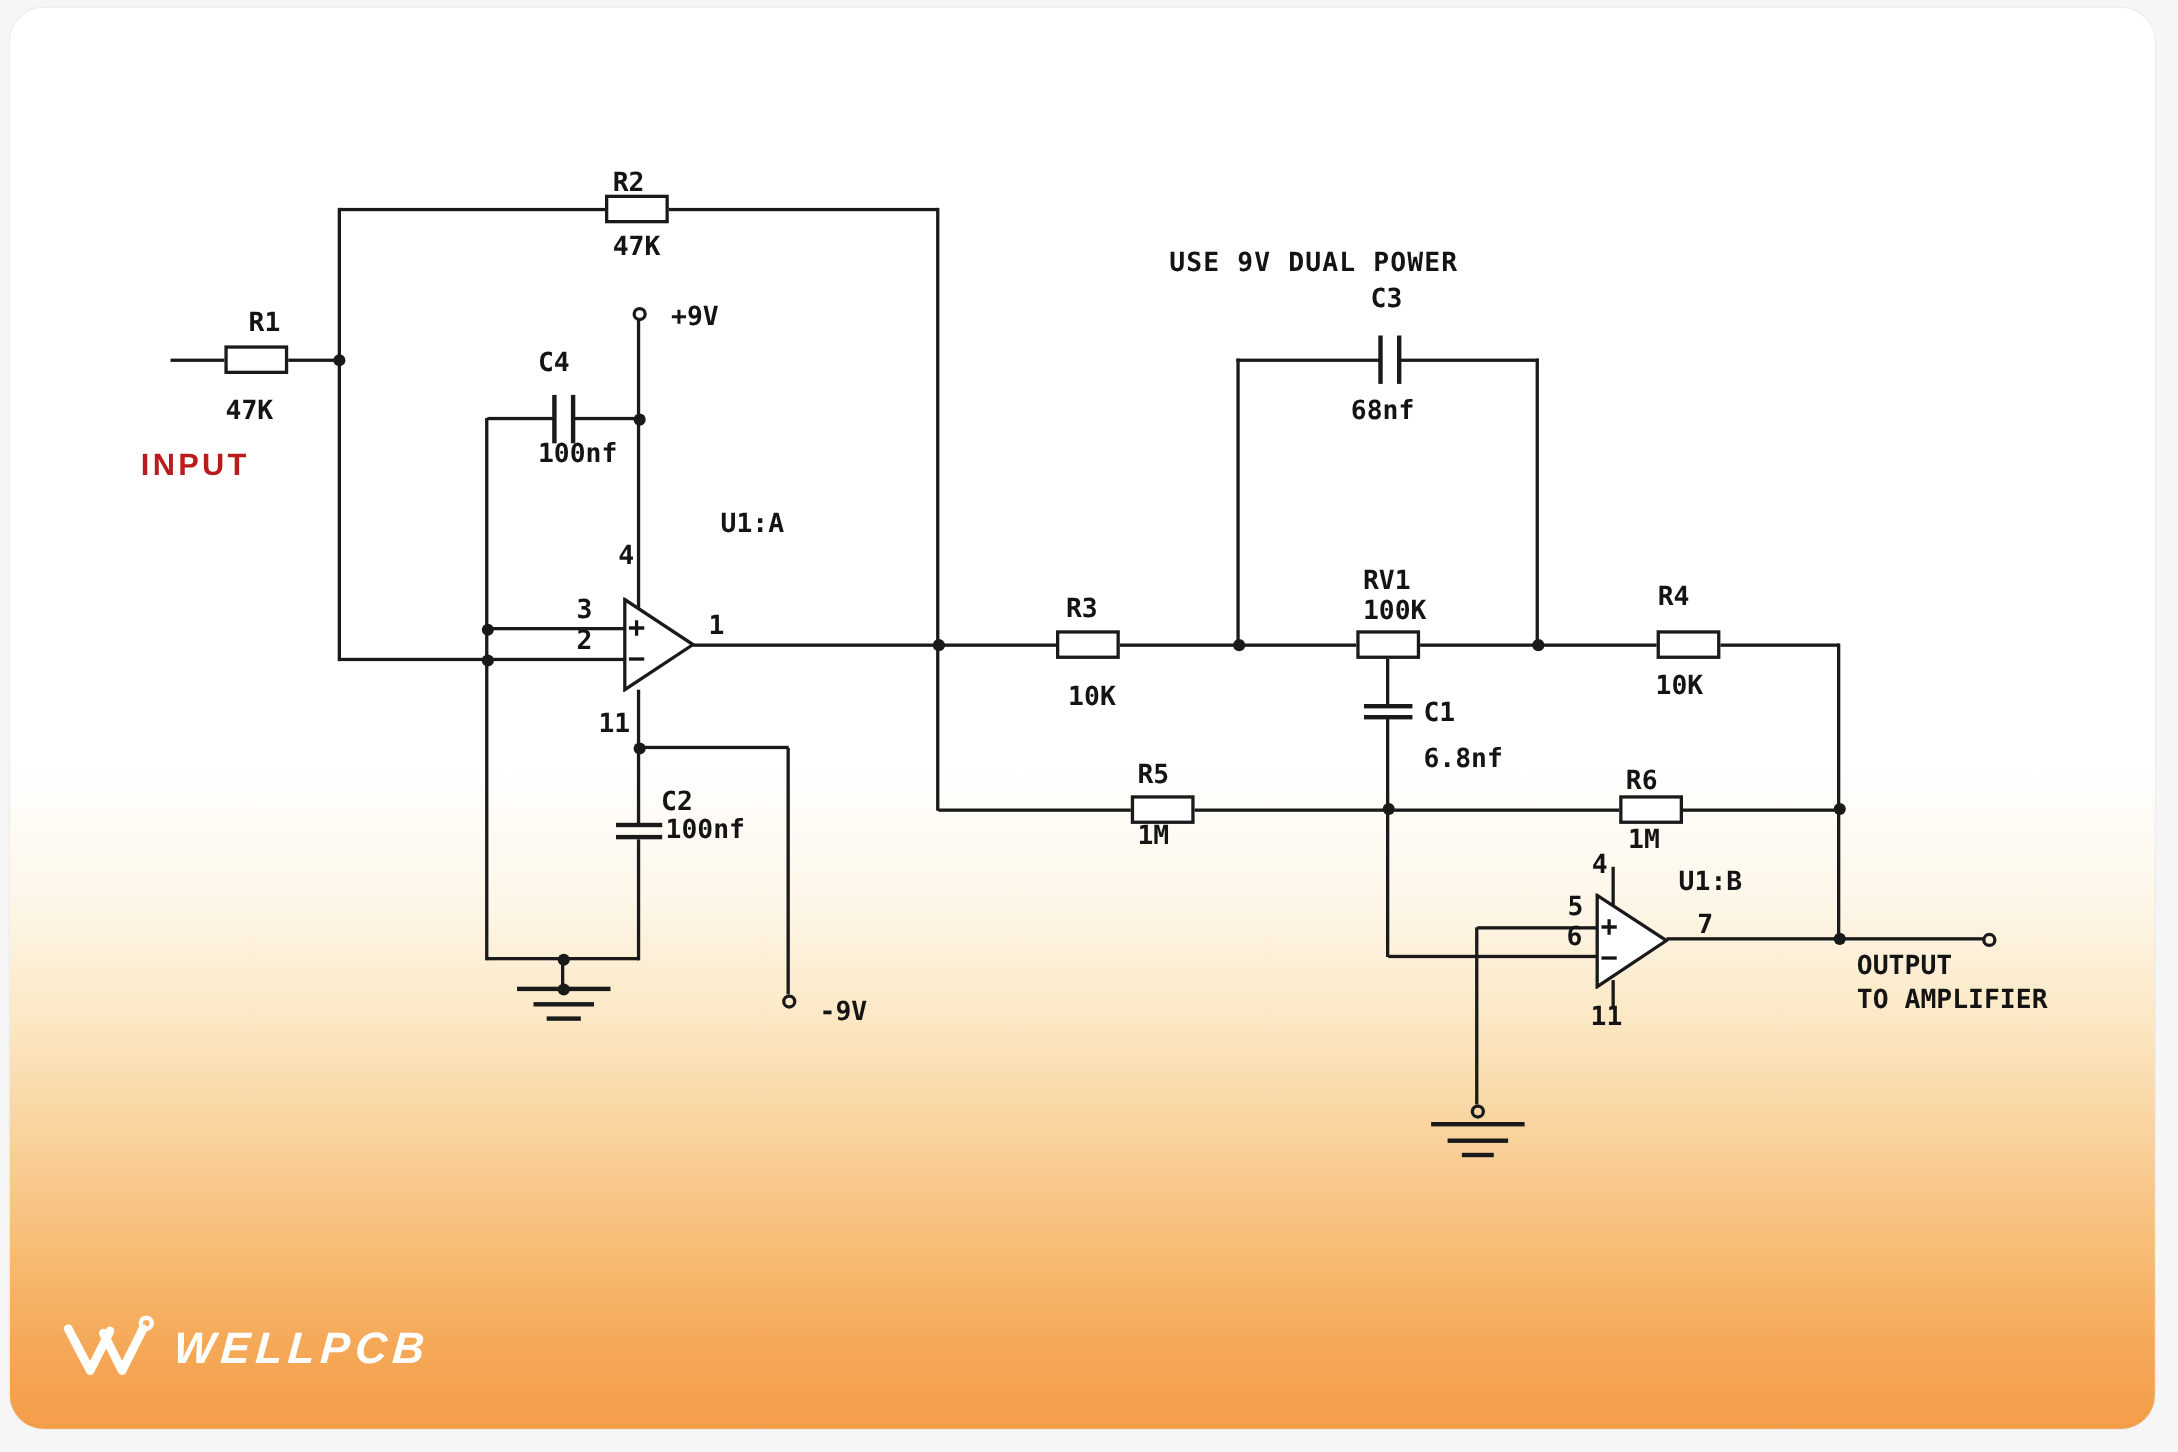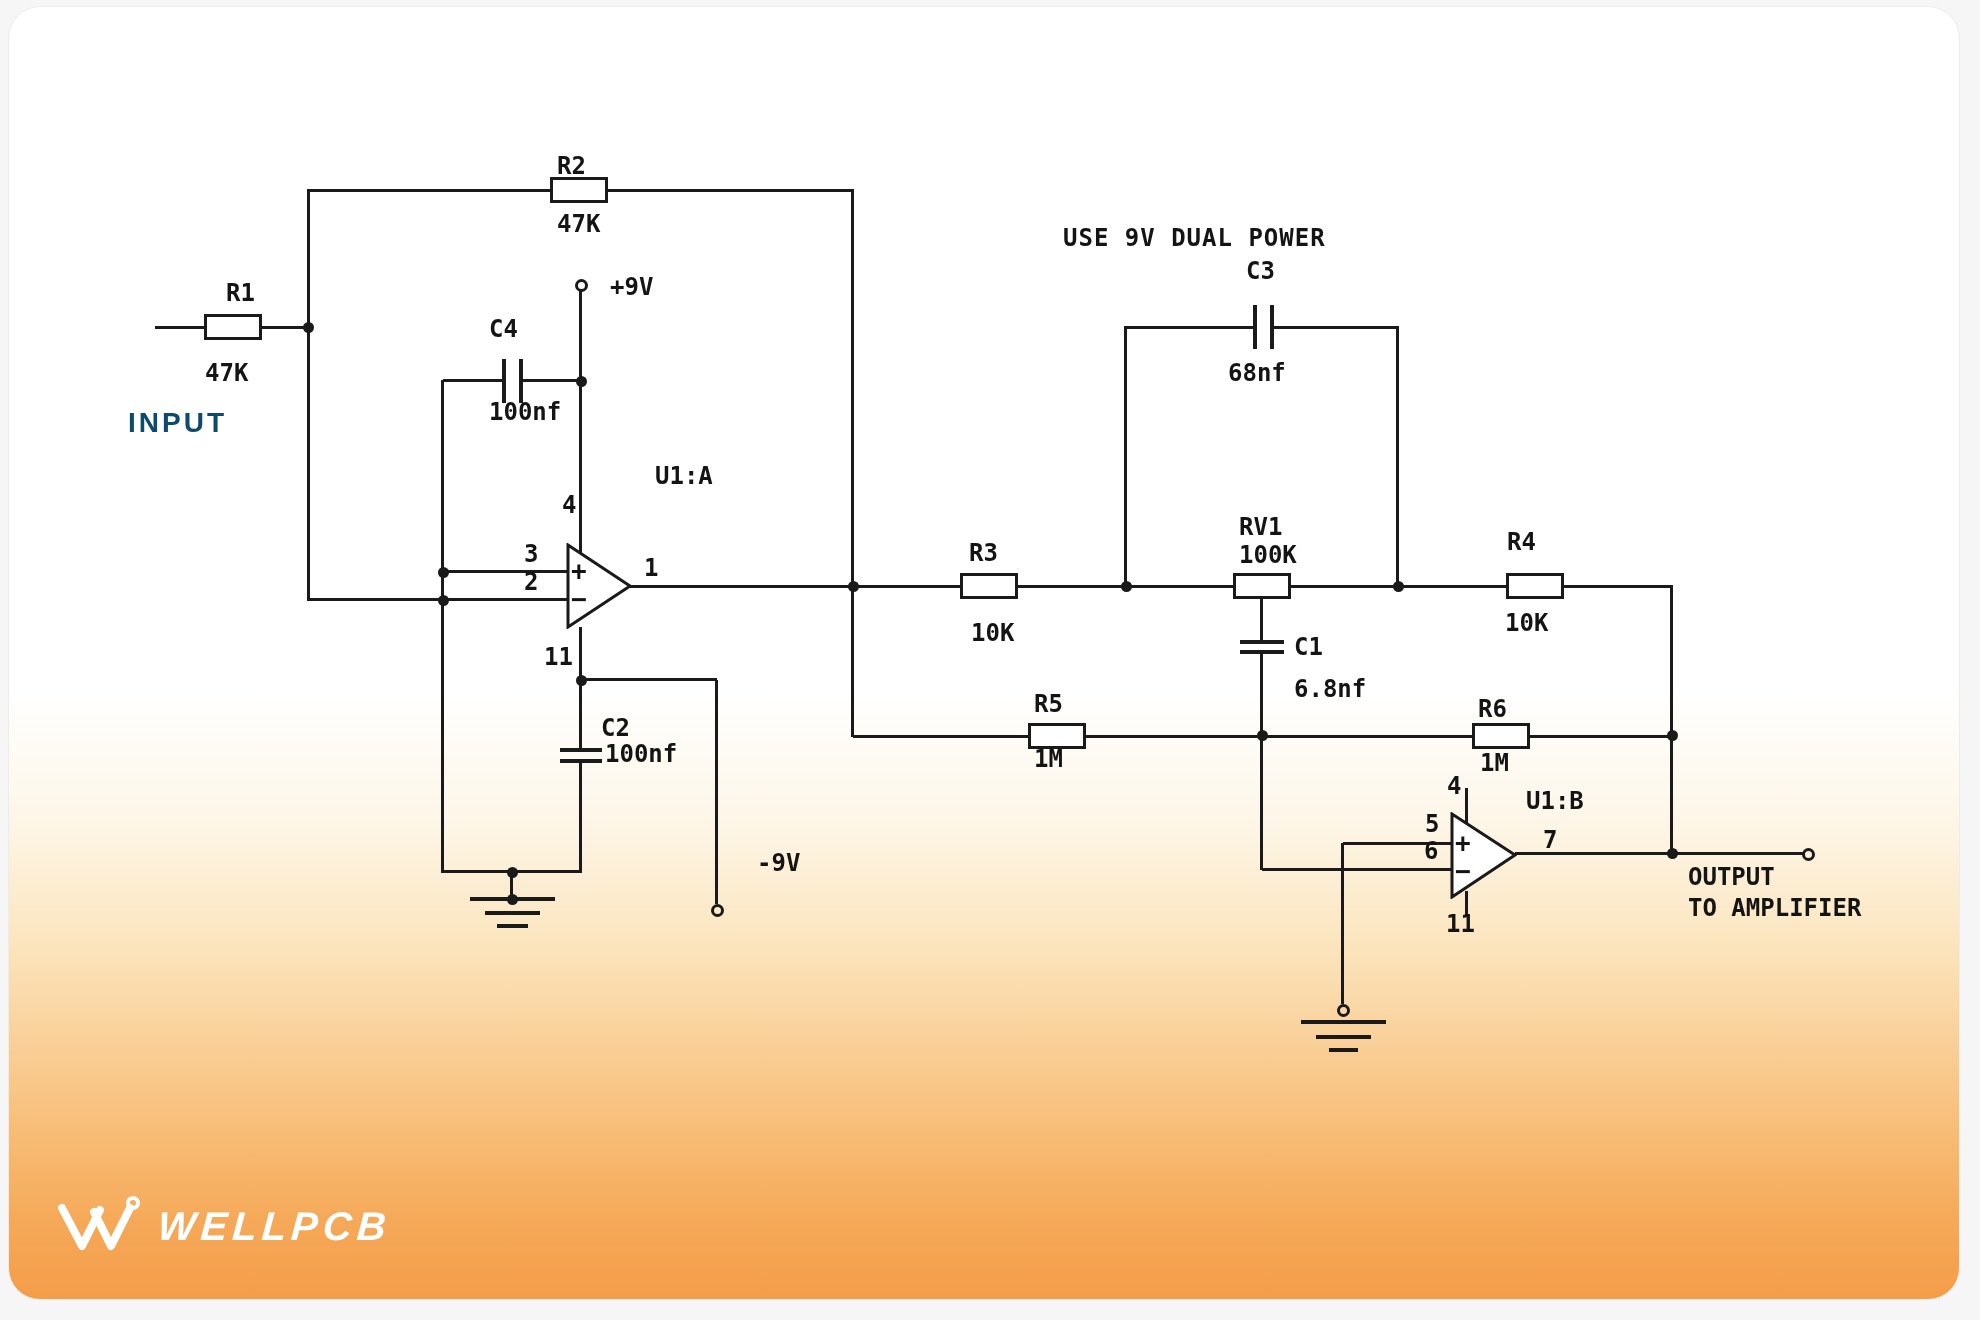--- a/index.html
+++ b/index.html
@@ -13,21 +13,21 @@
   .wh,.wv{position:absolute;background:#1a1a1a;}
   .wh{height:3px;} .wv{width:3px;}
   .dot{position:absolute;width:11px;height:11px;border-radius:50%;background:#1a1a1a;}
   .rbox{position:absolute;width:58px;height:26px;border:3px solid #1a1a1a;background:#fff;box-sizing:border-box;}
   .platev{position:absolute;width:4px;height:44px;background:#1a1a1a;}
   .plateh{position:absolute;width:44px;height:4px;background:#1a1a1a;}
   .term{position:absolute;width:13px;height:13px;border:3px solid #1a1a1a;border-radius:50%;
         box-sizing:border-box;background:transparent;}
   .lbl{position:absolute;font-size:24px;font-weight:bold;color:#141414;white-space:pre;line-height:26px;}
   .lbl-sans{position:absolute;font-family:"Liberation Sans",sans-serif;font-weight:bold;
-        font-size:28px;letter-spacing:3px;color:#0c4a6e;line-height:30px;text-align:right;}
+        font-size:28px;letter-spacing:3px;color:#b91c1c;line-height:30px;text-align:right;}
   .opamp{position:absolute;}
   .sign{position:absolute;font-size:26px;font-weight:bold;color:#141414;line-height:26px;}
   .gbar{position:absolute;height:4px;background:#1a1a1a;}
   .logo{position:absolute;left:56px;top:1196px;display:flex;align-items:center;gap:14px;}
   .logo-text{font-family:"Liberation Sans",sans-serif;font-style:italic;font-weight:bold;
         font-size:40px;color:#ffffff;letter-spacing:5px;transform:skewX(-4deg);}
 </style>
 </head>
 <body>
 
@@ -139,21 +139,21 @@
 
     <span class="lbl" style="left:655px;top:463px;">U1:A</span>
     <span class="lbl" style="left:562px;top:492px;">4</span>
     <span class="lbl" style="left:524px;top:541px;">3</span>
     <span class="lbl" style="left:524px;top:569px;">2</span>
     <span class="lbl" style="left:644px;top:555px;">1</span>
     <span class="lbl" style="left:544px;top:644px;">11</span>
 
     <span class="lbl" style="left:601px;top:715px;">C2</span>
     <span class="lbl" style="left:605px;top:741px;">100nf</span>
-    <span class="lbl" style="left:745px;top:850px;margin-left:12px;">-9V</span>
+    <span class="lbl" style="left:745px;top:906px;">-9V</span>
 
     <span class="lbl" style="left:1063px;top:178px;letter-spacing:1px;margin-top:47px;">USE 9V DUAL POWER</span>
 
     <span class="lbl" style="left:1246px;top:258px;">C3</span>
     <span class="lbl" style="left:1228px;top:360px;text-align:center;">68nf</span>
 
     <span class="lbl" style="left:969px;top:540px;">R3</span>
     <span class="lbl" style="left:971px;top:620px;">10K</span>
 
     <span class="lbl" style="left:1239px;top:514px;">RV1</span>

